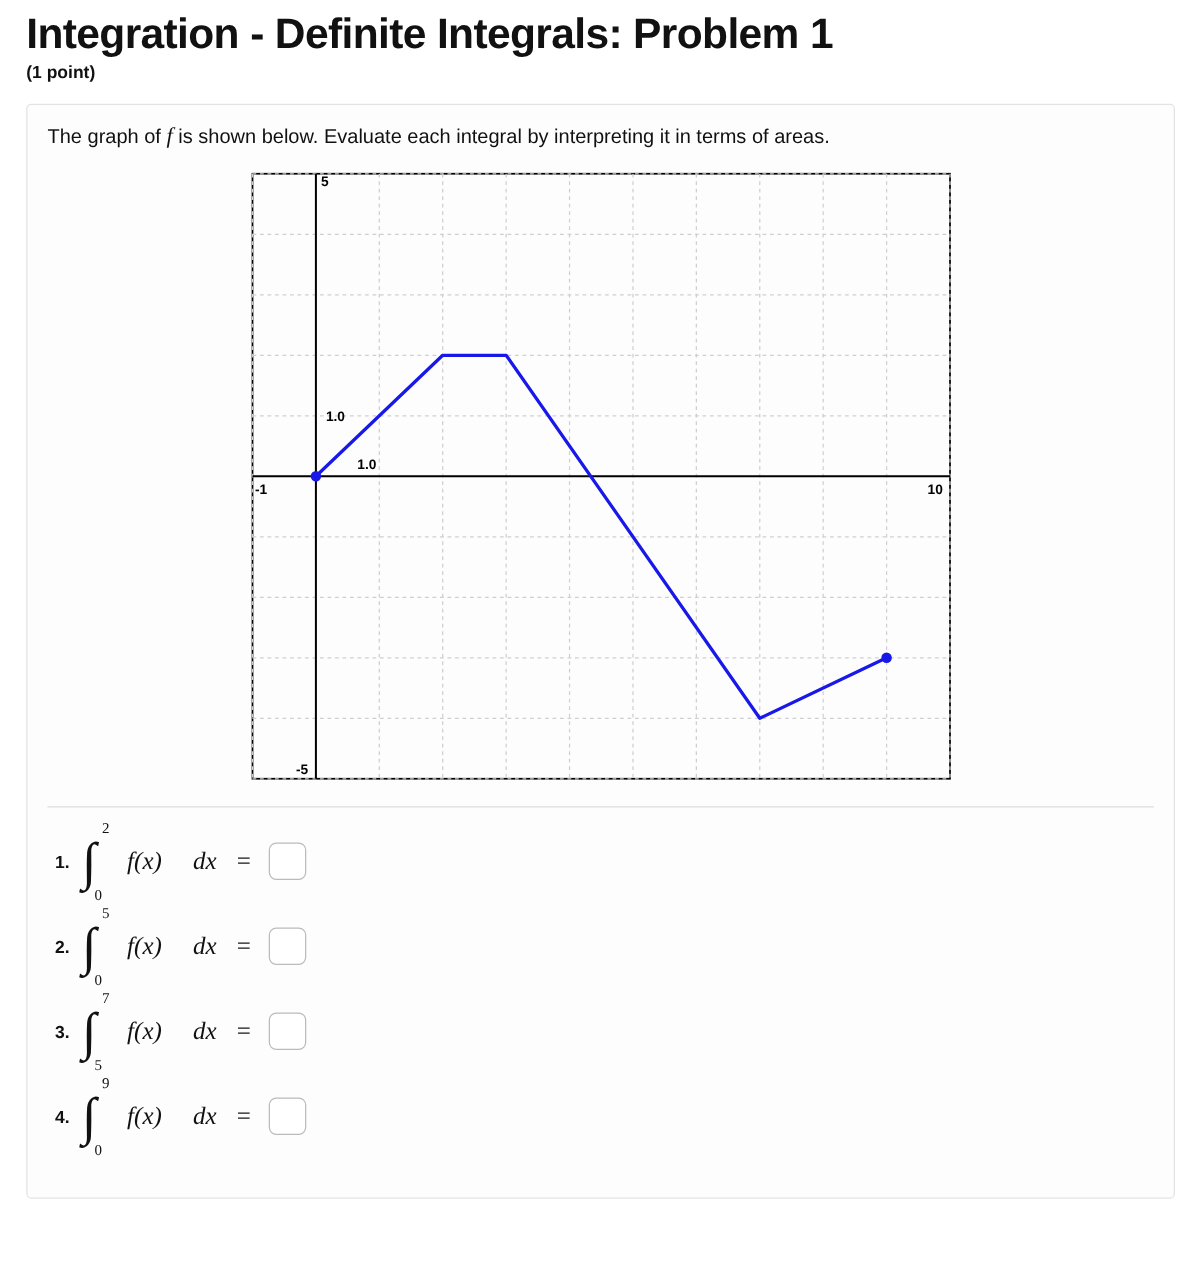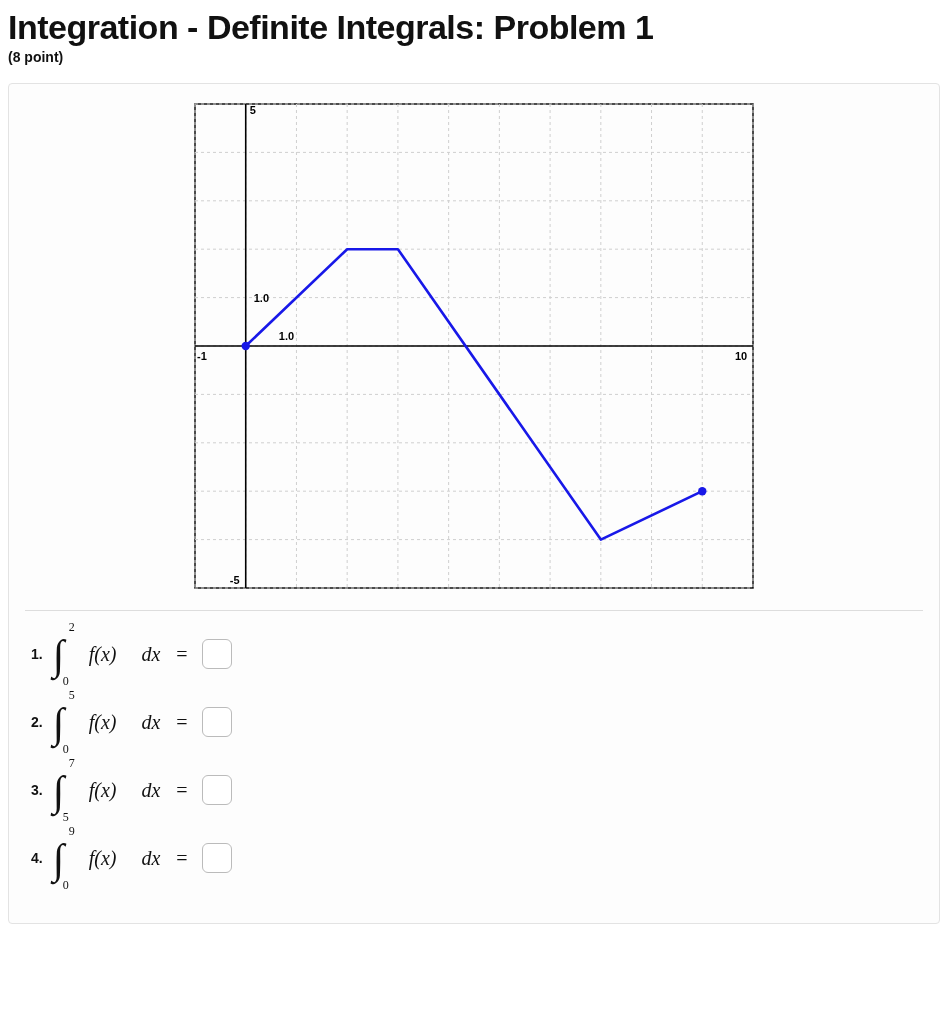--- a/index.html
+++ b/index.html
@@ -4,21 +4,21 @@
 <style>
   * { box-sizing: border-box; }
   body {
     margin: 0;
     padding: 0;
     font-family: -apple-system, BlinkMacSystemFont, "Segoe UI", Helvetica, Arial, sans-serif;
     background: #fff;
     color: #111;
     width: 952px;
   }
-  .page { padding: 8px 12px 20px 8px; }
+  .page { padding: 8px 12px 20px 21px; }
   h1.title {
     font-size: 34px;
     font-weight: 700;
     margin: 0 0 2px 0;
     letter-spacing: -0.5px;
   }
   .points {
     font-size: 14px;
     font-weight: 700;
     margin-bottom: 18px;
@@ -99,23 +99,26 @@
     text-align: center;
     padding: 0;
     background: #fff;
   }
 </style>
 </head>
 <body>
 
 <div class="page">
   <h1 class="title">Integration - Definite Integrals: Problem 1</h1>
-  <div class="points">(8 point)</div>
+  <div class="points">(1 point)</div>
 
   <div class="problem-box">
+    <div class="prompt">
+      <span>The graph of </span><span class="fvar">f</span><span> is shown below. Evaluate each integral by interpreting it in terms of areas.</span>
+    </div>
 
     <div class="graph-wrap">
       <svg class="graph" width="570" height="496" viewBox="0 0 570 496">
 
       <rect x="6" y="6" width="558" height="484" fill="none" stroke="#000" stroke-width="1.4"></rect>
           <line x1="6" y1="6" x2="6" y2="490" stroke="#cfcfcf" stroke-dasharray="3,3" stroke-width="1"></line>
           <line x1="56.72727272727273" y1="6" x2="56.72727272727273" y2="490" stroke="#cfcfcf" stroke-dasharray="3,3" stroke-width="1"></line>
           <line x1="107.45454545454545" y1="6" x2="107.45454545454545" y2="490" stroke="#cfcfcf" stroke-dasharray="3,3" stroke-width="1"></line>
           <line x1="158.18181818181816" y1="6" x2="158.18181818181816" y2="490" stroke="#cfcfcf" stroke-dasharray="3,3" stroke-width="1"></line>
           <line x1="208.9090909090909" y1="6" x2="208.9090909090909" y2="490" stroke="#cfcfcf" stroke-dasharray="3,3" stroke-width="1"></line>

